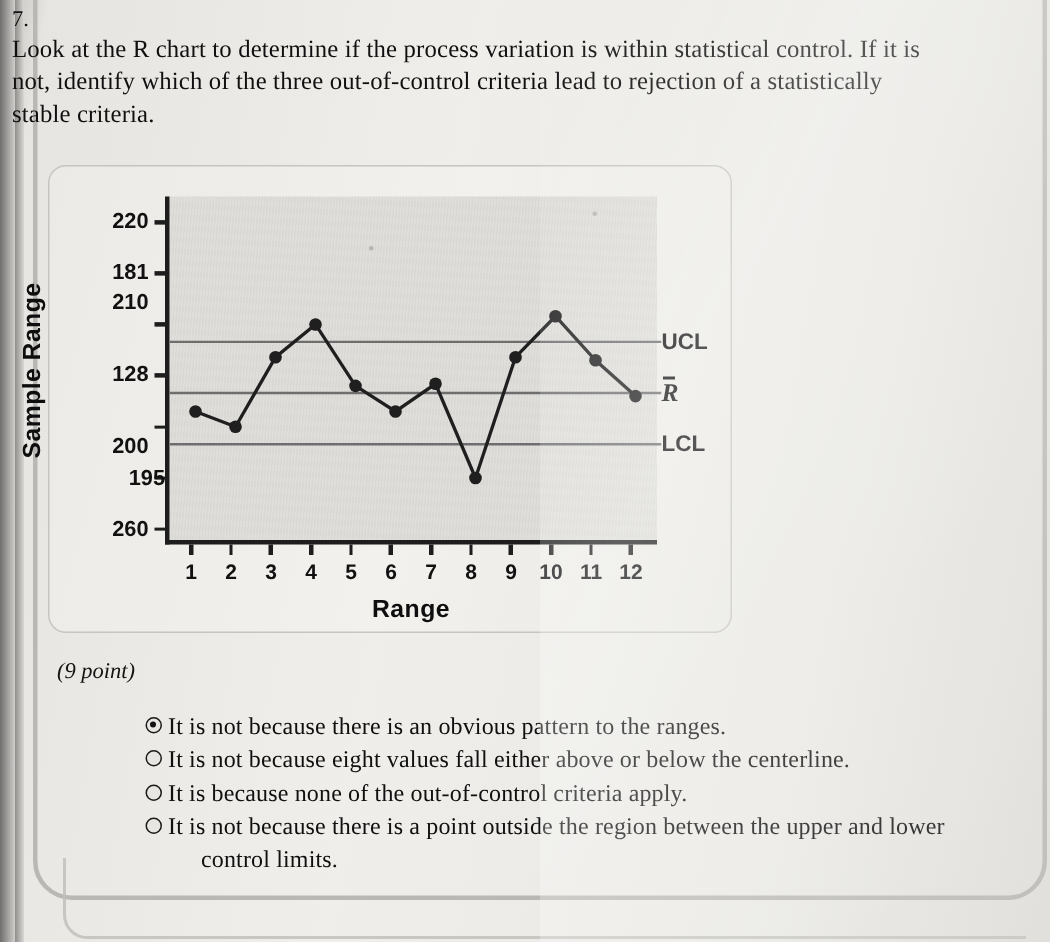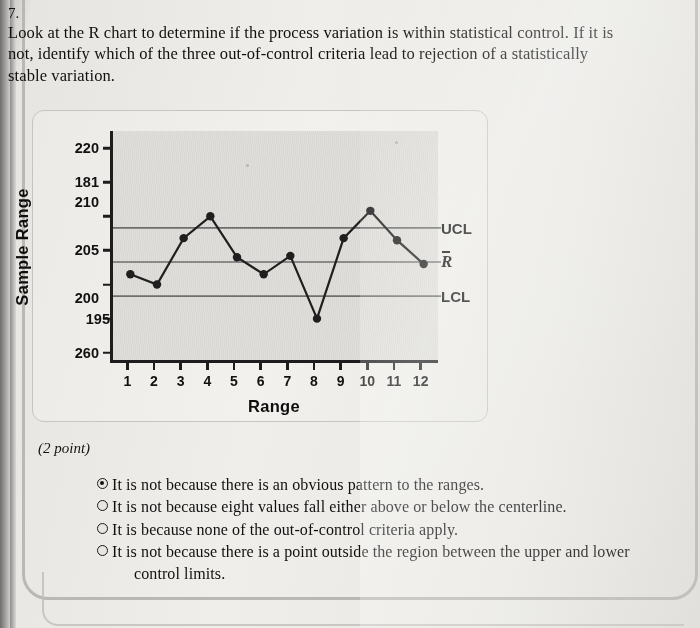--- a/index.html
+++ b/index.html
@@ -133,21 +133,21 @@
 
 <div id="question-block">
   <div class="qnum">7.</div>
   <div class="qtext">
     <span>Look at the R chart to determine if the process variation is within statistical control. If it is</span>
   </div>
   <div class="qtext">
     <span>not, identify which of the three out-of-control criteria lead to rejection of a statistically</span>
   </div>
   <div class="qtext">
-    <span>stable variation.</span>
+    <span>stable criteria.</span>
   </div>
 </div>
 
 <div id="chart-card"></div>
 
 <div id="y-axis-title">Sample Range</div>
 <div id="x-axis-title">Range</div>
 
 <div id="plot-area">
   <svg id="plot-svg" width="328" height="232" viewBox="0 0 328 232">
@@ -175,21 +175,21 @@
 </div>
 
 <div id="axis-decorations">
     <div class="ytick-mark" style="left: 103px; top: 352.765px;"></div>
     <div class="ytick-label" style="top: 352.765px; right: 601px;">260</div>
     <div class="ytick-mark" style="left: 103px; top: 318.647px;"></div>
     <div class="ytick-label" style="top: 318.647px; right: 590px;">195</div>
     <div class="ytick-mark" style="left: 103px; top: 284.529px;"></div>
     <div class="ytick-label" style="top: 298px; right: 601px;">200</div>
     <div class="ytick-mark" style="left: 103px; top: 250.412px;"></div>
-    <div class="ytick-label" style="top: 250.412px; right: 601px;">205</div>
+    <div class="ytick-label" style="top: 250.412px; right: 601px;">128</div>
     <div class="ytick-mark" style="left: 103px; top: 216.294px;"></div>
     <div class="ytick-label" style="top: 202px; right: 601px;">210</div>
     <div class="ytick-mark" style="left: 103px; top: 182.176px;"></div>
     <div class="ytick-label" style="top: 182.176px; right: 601px;">181</div>
     <div class="ytick-mark" style="left: 103px; top: 148.059px;"></div>
     <div class="ytick-label" style="top: 148.059px; right: 601px;">220</div>
     <div class="xtick-mark" style="left: 126.133px; top: 363px;"></div>
     <div class="xtick-label" style="left: 127.333px; top: 373px;">1</div>
     <div class="xtick-mark" style="left: 152.8px; top: 363px;"></div>
     <div class="xtick-label" style="left: 154px; top: 373px;">2</div>
@@ -216,21 +216,21 @@
   </div>
 <div id="limit-labels">
     <div class="limit-label" style="top: 227.894px;">UCL</div>
     <div class="limit-label rbar" style="top: 262.012px;"><span class="rbar-wrap"><span class="rbar-bar"></span><span>R</span></span></div>
     <div class="limit-label" style="top: 296.129px;">LCL</div>
   </div>
 
 <span class="dot-artifact" style="left:395px;top:141px;"></span>
 <span class="dot-artifact" style="left:246px;top:164px;"></span>
 
-<div id="points-note">(2 point)</div>
+<div id="points-note">(9 point)</div>
 <div id="answers">
     <div class="answer-row">
       <span class="radio selected"></span>
       <span class="answer-text">It is not because there is an obvious pattern to the ranges.</span>
     </div>
     <div class="answer-row">
       <span class="radio"></span>
       <span class="answer-text">It is not because eight values fall either above or below the centerline.</span>
     </div>
     <div class="answer-row">

